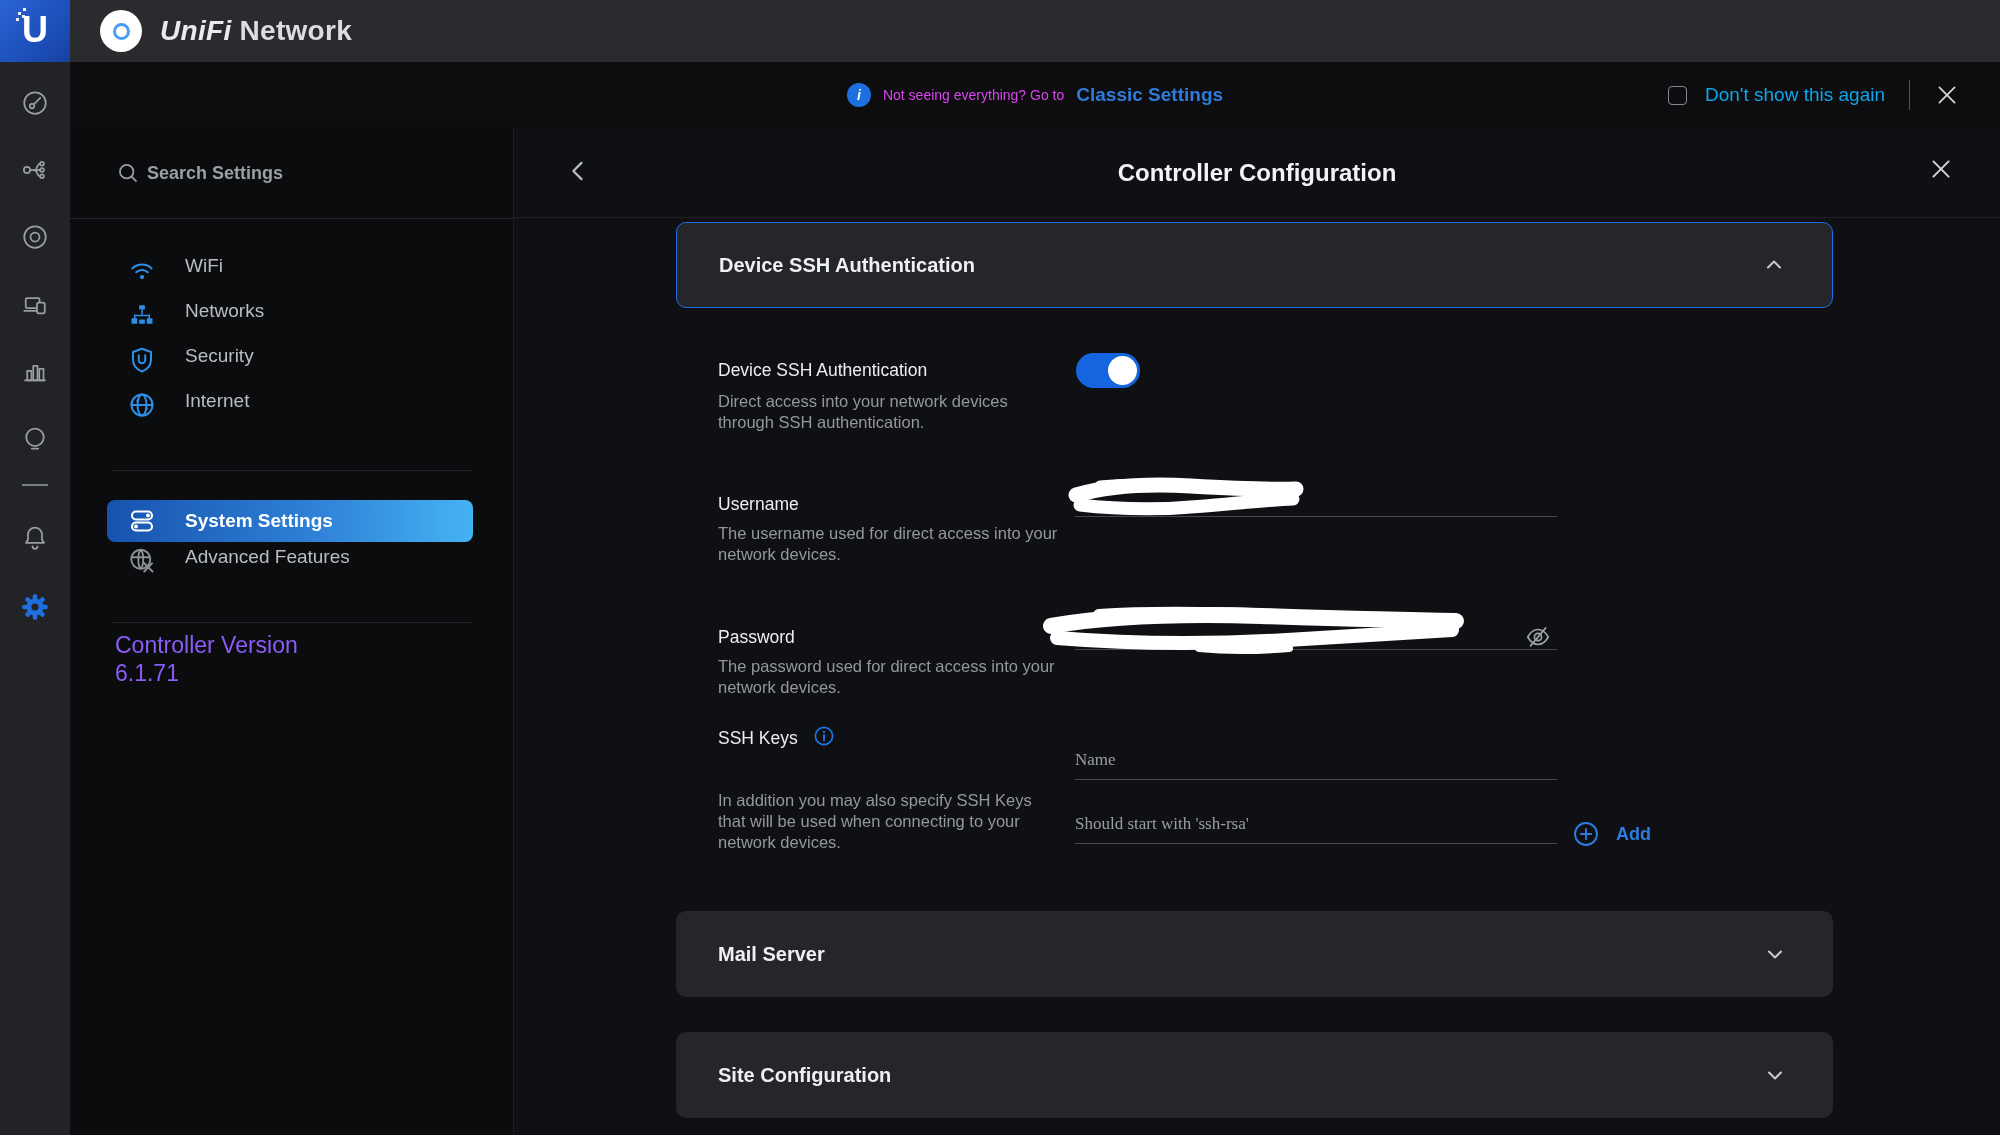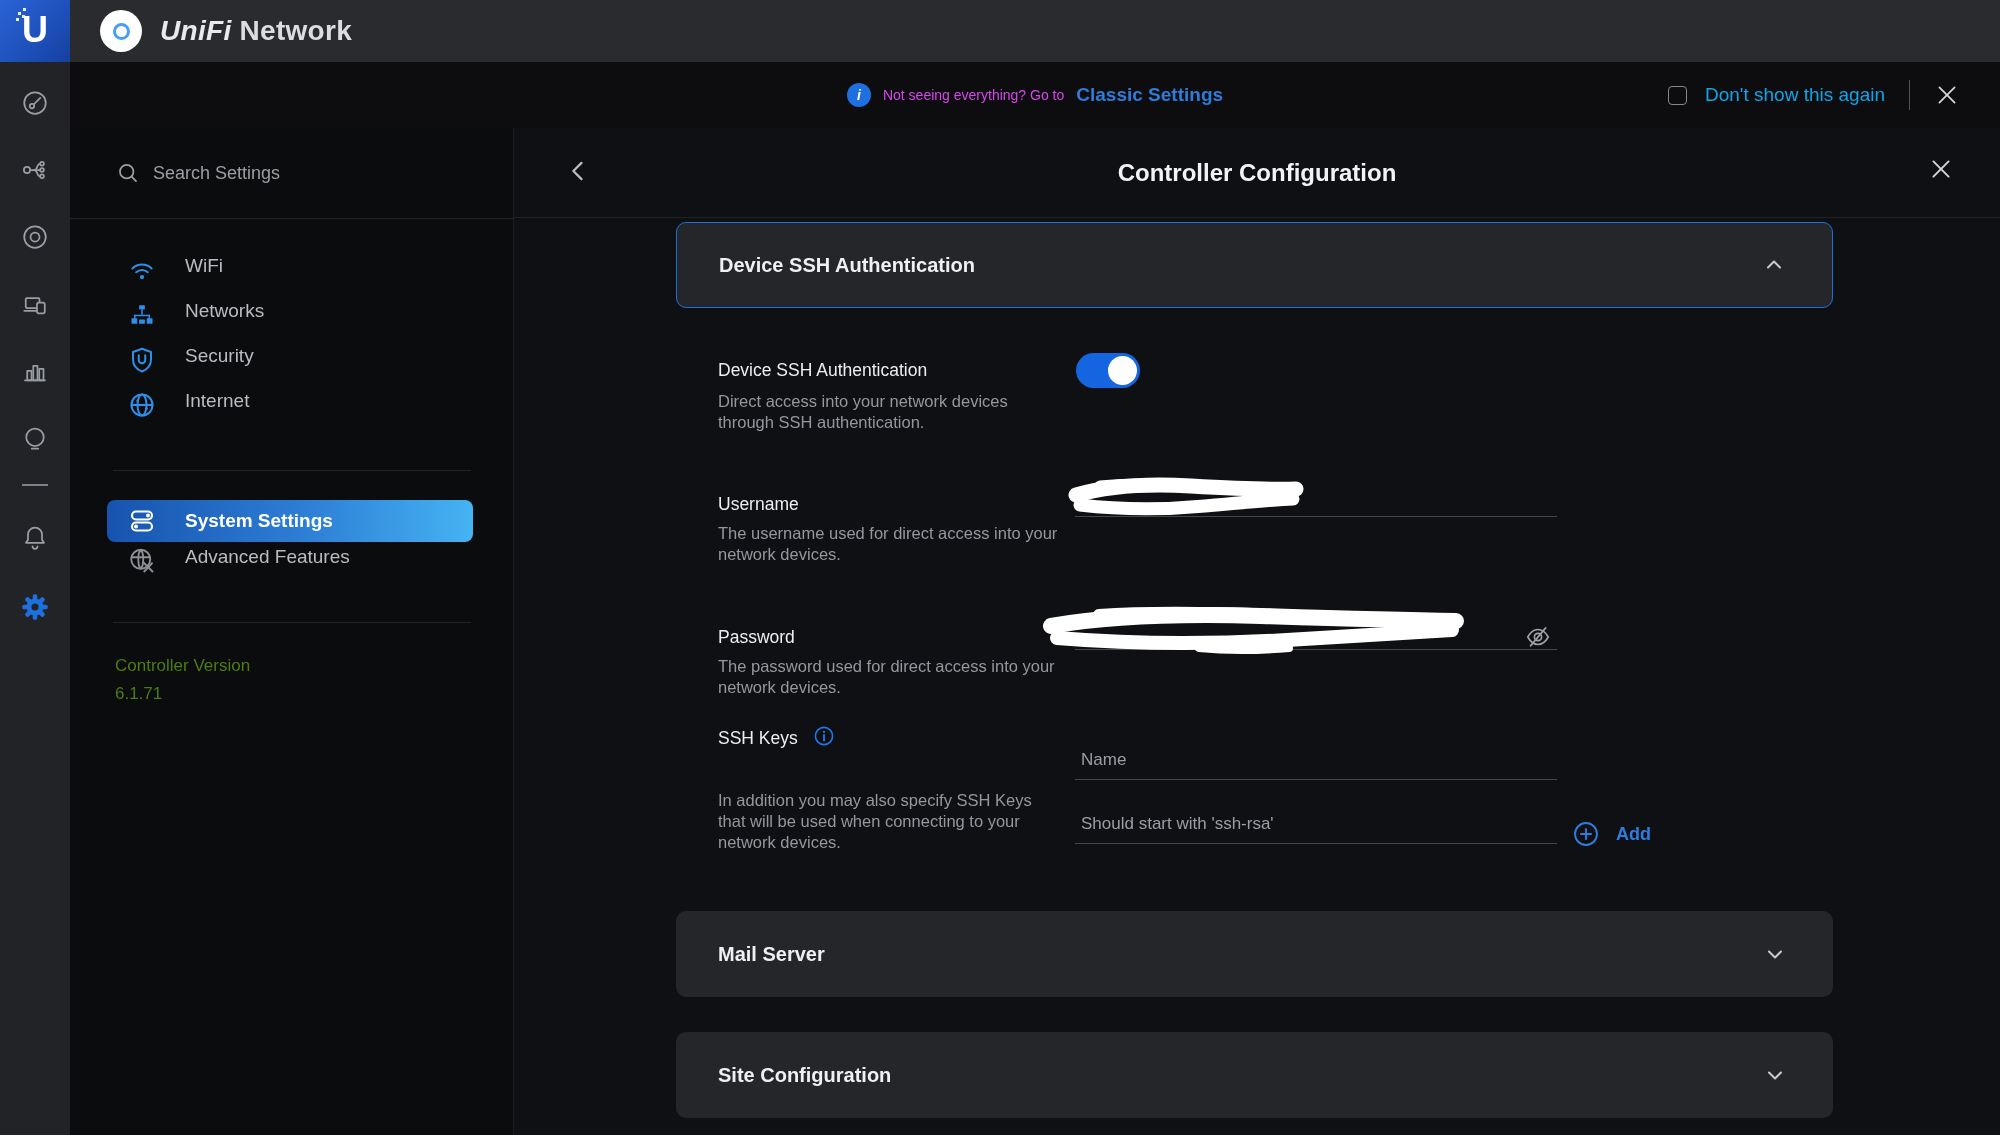--- a/index.html
+++ b/index.html
@@ -40,37 +40,37 @@
   .banner-right { position:absolute; right:40px; top:0; height:66px; display:flex; align-items:center; gap:18px; }
   .checkbox { width:19px; height:19px; border:1.6px solid #85888d; border-radius:4px; cursor:pointer; }
   .dismiss-label { color:#0ea5e9; font-size:19px; }
   .vert-sep { width:1px; height:30px; background:#515358; margin:0 6px; }
   .x-btn { color:#d4d6d8; cursor:pointer; display:flex; align-items:center; }
   .x-btn svg { stroke:currentColor; stroke-width:1.6; fill:none; stroke-linecap:round; }
 
   
   #sidebar { position:absolute; left:70px; top:128px; width:444px; height:1007px; background:#0b0c0e;
     border-right:1px solid #1c1d20; }
-  .search-row { position:absolute; left:45px; top:0; height:90px; display:flex; align-items:center; gap:12px; color:#9b9ea4; cursor:text; }
+  .search-row { position:absolute; left:45px; top:0; height:90px; display:flex; align-items:center; gap:6px; color:#9b9ea4; cursor:text;font-weight:bold; }
   .search-row svg { stroke:#9b9ea4; fill:none; stroke-width:1.6; stroke-linecap:round; }
   .search-row .search-text { font-size:18px; }
   .sb-divider { position:absolute; left:0; width:444px; border-top:1px solid #232428; }
   .nav-list { position:absolute; left:0; top:127px; width:444px; }
   .nav-item { height:45px; display:flex; padding-left:57px; gap:28px; cursor:pointer; }
   .nav-item svg { flex:0 0 auto; }
   .nav-label { color:#b9bcc0; font-size:19px; }
   .nav-icon { stroke:#2f8fe8; fill:none; stroke-width:1.6; stroke-linecap:round; stroke-linejoin:round; }
   .nav-icon-fill { fill:#2f8fe8; stroke:none; }
   .pill-item { position:absolute; left:37px; top:372px; width:366px; height:42px; border-radius:8px;
     background:linear-gradient(90deg,#1753ae 0%,#2e7fd6 55%,#45b3f2 100%);
     display:flex; align-items:center; padding-left:20px; gap:28px; cursor:pointer; }
   .pill-item .nav-label { color:#ffffff; font-weight:700; }
   .advanced-item { position:absolute; left:0; top:418px; width:444px; }
   .adv-icon { stroke:#8c8f94; fill:none; stroke-width:1.5; stroke-linecap:round; }
-  .version-block { position:absolute; left:45px; top:524px; color:#4d7c0f; font-size:17px; line-height:28px; }
+  .version-block { position:absolute; left:45px; top:503px; color:#8b5cf6; font-size:23px; line-height:28px; }
 
   
   #main { position:absolute; left:514px; top:128px; width:1486px; height:1007px; background:#0f1013; }
   .main-header { position:absolute; left:0; top:0; width:1486px; height:90px; border-bottom:1px solid #202124;
     display:flex; align-items:center; justify-content:center; }
   .main-title { color:#f2f3f4; font-size:24px; font-weight:700; }
   .back-btn { position:absolute; left:50px; top:28px; color:#b9bcc0; cursor:pointer; }
   .back-btn svg, .close-btn svg { stroke:currentColor; fill:none; stroke-width:1.8; stroke-linecap:round; stroke-linejoin:round; }
   .close-btn { position:absolute; right:46px; top:28px; color:#d4d6d8; cursor:pointer; }
 
@@ -82,21 +82,21 @@
 
   .form-label { position:absolute; left:204px; color:#edeef0; font-size:17.5px; font-weight:400; }
   .form-desc { position:absolute; left:204px; width:340px; color:#94979c; font-size:16.5px; line-height:21px; }
   .label-with-icon { display:flex; align-items:center; gap:14px; }
 
   .toggle { position:absolute; left:562px; top:225px; width:64px; height:35px; border-radius:17.5px; background:#1565e0; cursor:pointer; }
   .toggle .knob { position:absolute; right:3px; top:3px; width:29px; height:29px; border-radius:50%; background:#fff; }
 
   .field-line { position:absolute; left:561px; width:482px; height:40px; border-bottom:1px solid #45474b; }
   .field-line input { width:100%; height:100%; background:transparent; border:none; outline:none;
-    color:#d9dadc; font-size:17px; font-family:Liberation Sans, sans-serif;margin-left:6px; }
+    color:#d9dadc; font-size:17px; font-family:Liberation Serif, serif; }
   .field-line input::placeholder { color:#9b9ea3; opacity:1; }
   .scribble { position:absolute; pointer-events:none; }
   .scribble path { stroke:#ffffff; fill:none; stroke-linecap:round; }
   .eye-btn { position:absolute; left:1010px; top:495px; color:#a0a3a8; cursor:pointer; }
   .eye-btn svg { stroke:currentColor; fill:none; stroke-width:1.4; stroke-linecap:round; }
   .info-icon svg { stroke:#1e78e8; fill:none; stroke-width:1.6; stroke-linecap:round; }
   .add-btn { position:absolute; left:1058px; top:692px; display:flex; align-items:center; gap:16px; cursor:pointer; }
   .add-btn svg { stroke:#2e7ce0; fill:none; stroke-width:1.6; stroke-linecap:round; }
   .add-label { color:#2e7ce0; font-size:18px; font-weight:600; }
 </style>

